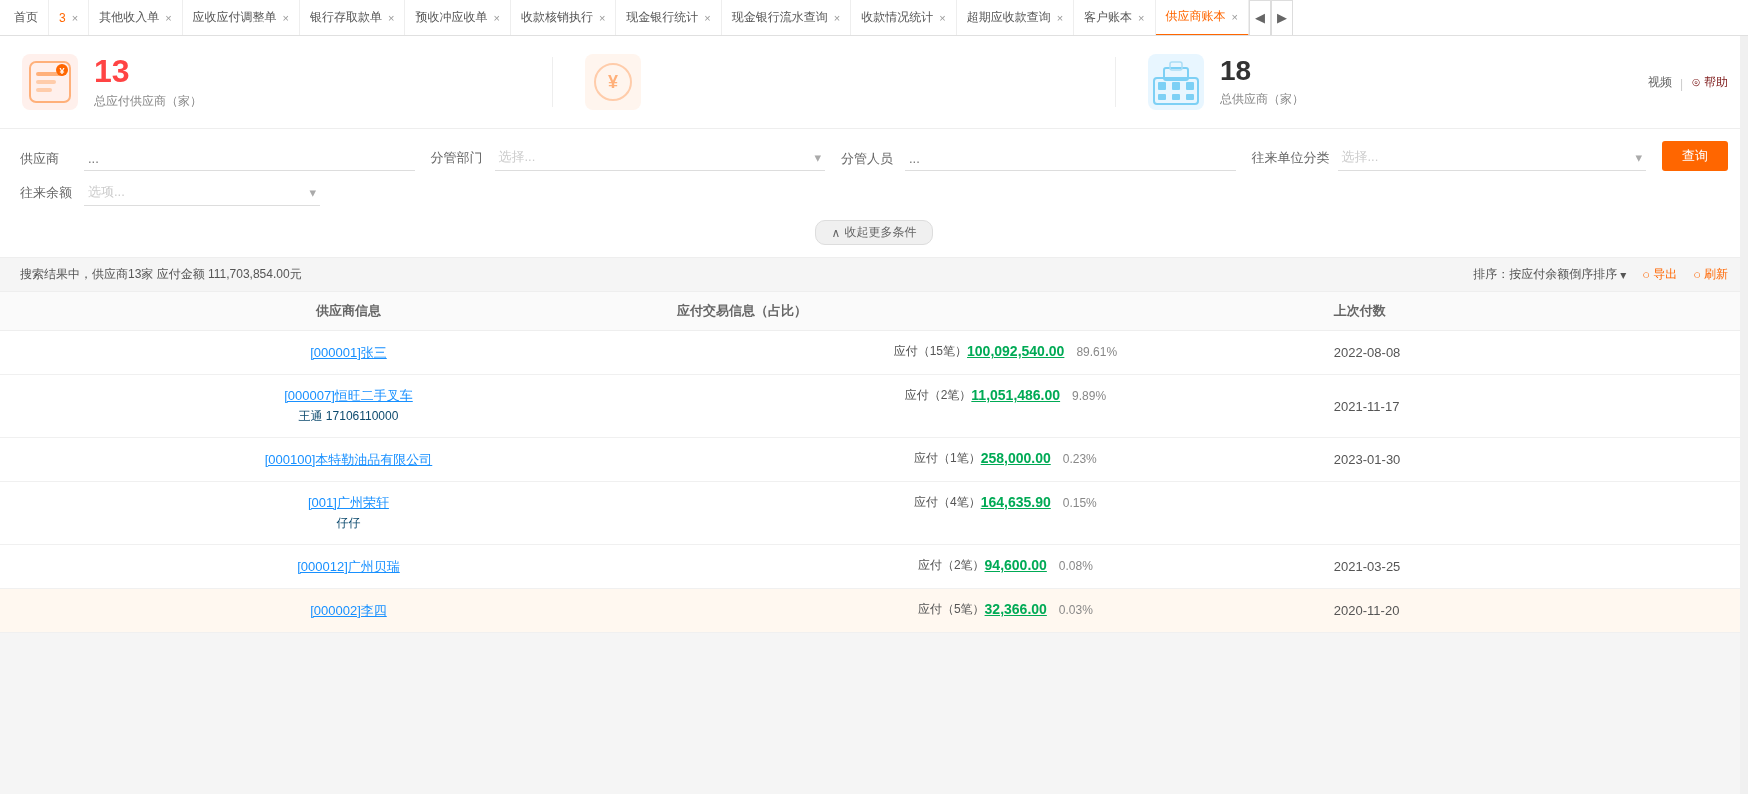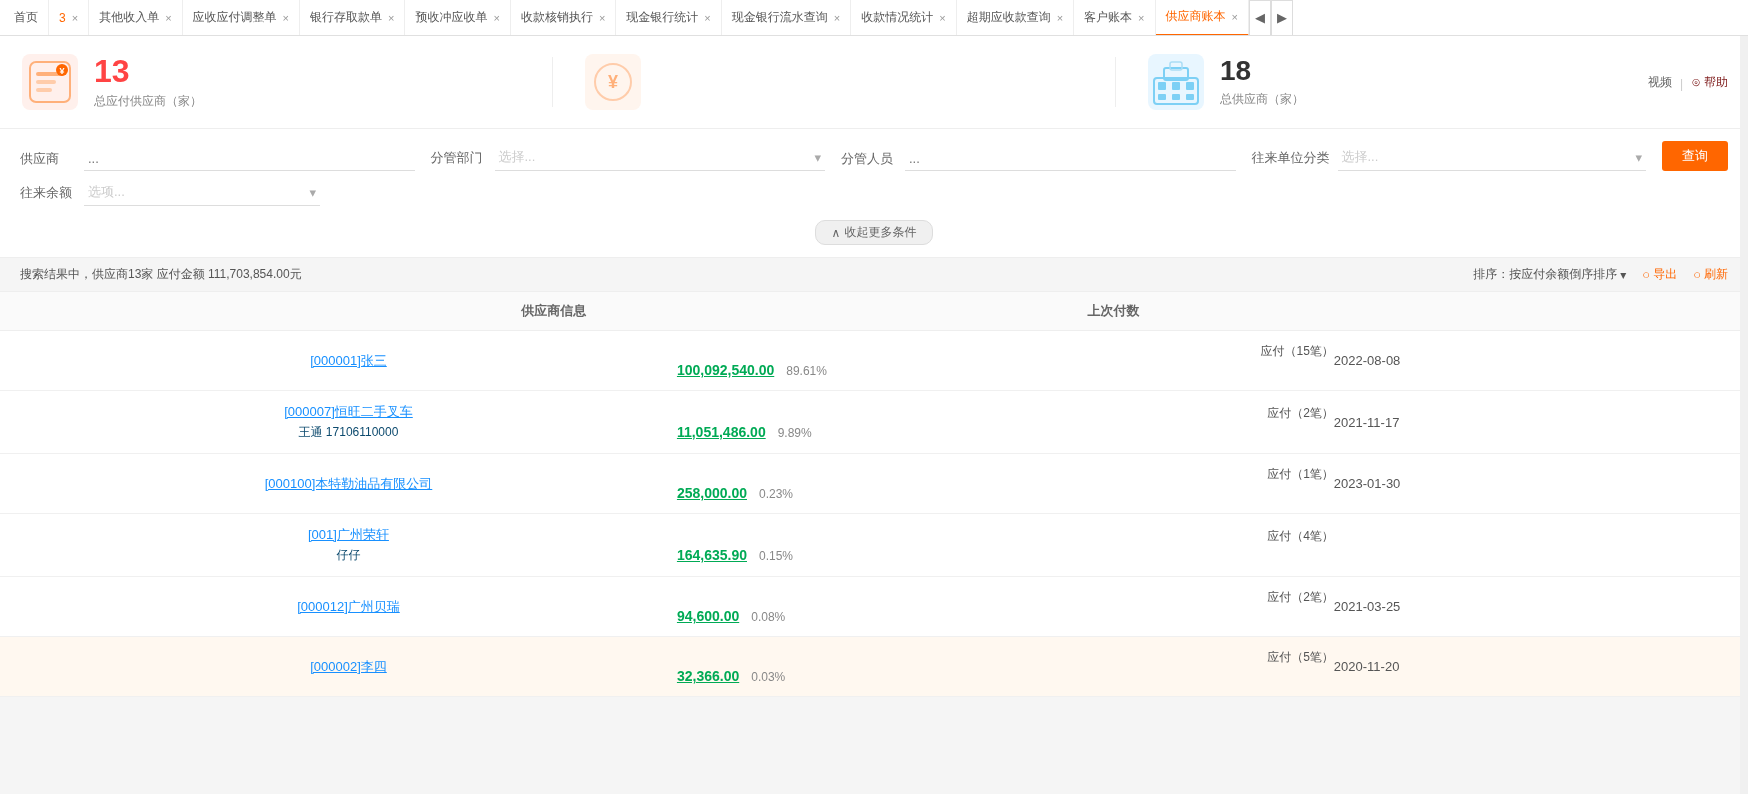--- a/index.html
+++ b/index.html
@@ -235,23 +235,22 @@
 
     .cell-supplier {
       flex: 2.5;
       display: flex;
       flex-direction: column;
       justify-content: center;
     }
     .cell-transaction {
       flex: 2.5;
       display: flex;
-      flex-direction: column;
+      flex-direction: row;
       justify-content: center;
-      text-align: right;
     }
     .cell-lastpay {
       flex: 1.5;
       display: flex;
       align-items: center;
       color: #555;
       font-size: 13px;
     }
 
     .supplier-link {
@@ -467,20 +466,21 @@
     <div class="action-btn">
       <span style="font-size:13px;">○</span>
       <span>刷新</span>
     </div>
   </div>
 </div>
 
 <div class="table-container">
   <div class="table-header">
     <div class="col-supplier">供应商信息</div>
+    <div class="col-transaction">应付交易信息（占比）</div>
     <div class="col-lastpay">上次付数</div>
   </div>
 
   <div id="table-body">
       <div class="table-row">
     <div class="cell-supplier col-supplier">
       <span class="supplier-link">[000001]张三</span>
 
     </div>
     <div class="cell-transaction col-transaction">

